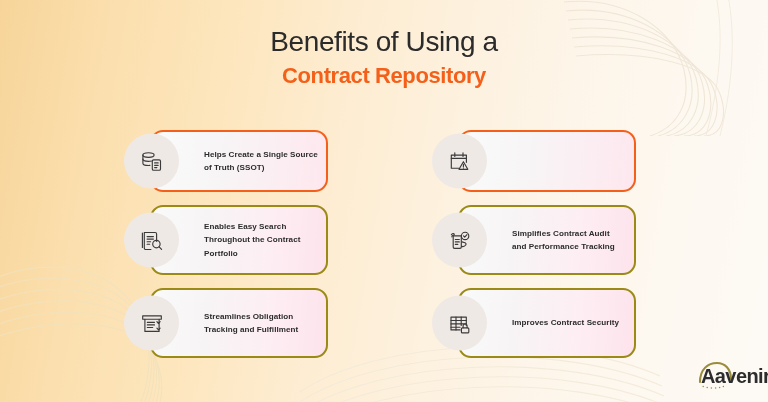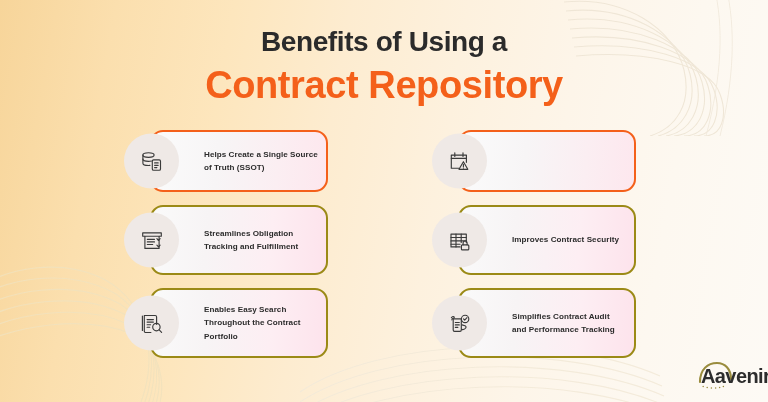--- a/index.html
+++ b/index.html
@@ -45,28 +45,28 @@
   .title-wrap {
     position: absolute;
     top: 25px;
     left: 0;
     width: 768px;
     text-align: center;
     z-index: 5;
   }
   .title-line1 {
     font-size: 28px;
-    font-weight: bold;
+    font-weight: normal;
     letter-spacing: -0.4px;
     color: #2b2b2b;
     line-height: 1.24;
     text-align: center;
   }
   .title-line2 {
-    font-size: 38px;
+    font-size: 22px;
     font-weight: bold;
     letter-spacing: -0.4px;
     color: #f4601a;
     line-height: 1.24;
     margin-top: 2px;
   }
 
   
   .grid {
     position: absolute;
@@ -236,50 +236,20 @@
         </div>
       </div>
 
     </div>
 
     <div class="row">
 
       <div class="card olive tall">
         <div class="icon-circle">
           <svg width="26" height="26" viewBox="0 0 26 26" fill="none" stroke="#3a3a3a" stroke-width="1.15" stroke-linecap="round" stroke-linejoin="round">
-            <path d="M3.7 5.4 h18.6 v3.3 h-18.6 z"></path>
-            <path d="M5.9 8.7 v12.2 h14.2 v-12.2"></path>
-            <path d="M8.3 11.8 h7.2 M8.3 14.4 h7.2 M8.3 17 h5.4"></path>
-            <path d="M17.9 11.2 l1.6 1.8 l1.6 -1.8"></path>
-            <path d="M17.9 17.6 l1.6 1.8 l1.6 -1.8"></path>
-          </svg>
-        </div>
-        <div class="card-text">Streamlines Obligation Tracking and Fulfillment</div>
-      </div>
-
-      <div class="card olive tall">
-        <div class="icon-circle">
-          <svg width="26" height="26" viewBox="0 0 26 26" fill="none" stroke="#3a3a3a" stroke-width="1.15" stroke-linecap="round" stroke-linejoin="round">
-            <path d="M4 6.6 h15.3 v8.4 M4 6.6 v12.8 h9.1"></path>
-            <path d="M4 10 h15.3 M4 13.4 h15.3 M4 16.7 h9.1"></path>
-            <path d="M9 6.6 v12.8 M14.2 6.6 v8.4"></path>
-            <rect x="14.4" y="17.3" width="7.4" height="5.1" rx="1"></rect>
-            <path d="M16.1 17.3 v-1.8 a2 2 0 0 1 4 0 v1.8"></path>
-          </svg>
-        </div>
-        <div class="card-text">Improves Contract Security</div>
-      </div>
-
-    </div>
-
-    <div class="row">
-
-      <div class="card olive tall">
-        <div class="icon-circle">
-          <svg width="26" height="26" viewBox="0 0 26 26" fill="none" stroke="#3a3a3a" stroke-width="1.15" stroke-linecap="round" stroke-linejoin="round">
             <path d="M5.3 5 h10.9 a1.4 1.4 0 0 1 1.4 1.4 v7.4 M5.3 5 v15.6 a1.4 1.4 0 0 0 1.4 1.4 h5.2"></path>
             <path d="M3.4 5.6 v14.4"></path>
             <path d="M8.1 9.1 h6.3 M8.1 11.6 h6.3 M8.1 14.2 h3.5 M8.1 16.7 h2.6"></path>
             <circle cx="17.4" cy="16.6" r="3.7"></circle>
             <path d="M20.2 19.4 l2.4 2.4"></path>
           </svg>
         </div>
         <div class="card-text">Enables Easy Search Throughout the Contract Portfolio</div>
       </div>
 
@@ -288,20 +258,50 @@
           <svg width="26" height="26" viewBox="0 0 26 26" fill="none" stroke="#3a3a3a" stroke-width="1.15" stroke-linecap="round" stroke-linejoin="round">
             <path d="M6.2 8.4 h8.1 v11.2 a1.3 1.3 0 0 1 -1.3 1.3 h-5.5 a1.3 1.3 0 0 1 -1.3 -1.3 z"></path>
             <path d="M8.3 12 h4 M8.3 14.4 h4 M8.3 16.8 h2.6"></path>
             <path d="M4.4 7.2 c.9 -1.5 2.3 -1.6 3 -.5 M4.9 9.4 c.2 -1.4 1.2 -2 2 -1.7"></path>
             <path d="M14.6 18.9 c1.6 .4 3.3 -.2 4.1 -1.4 c.6 -.9 .3 -1.9 -.7 -2.2 l-3 -.9"></path>
             <circle cx="18.1" cy="8.4" r="3.7"></circle>
             <path d="M16.5 8.4 l1.2 1.3 l2.3 -2.6"></path>
           </svg>
         </div>
         <div class="card-text">Simplifies Contract Audit and Performance Tracking</div>
+      </div>
+
+    </div>
+
+    <div class="row">
+
+      <div class="card olive tall">
+        <div class="icon-circle">
+          <svg width="26" height="26" viewBox="0 0 26 26" fill="none" stroke="#3a3a3a" stroke-width="1.15" stroke-linecap="round" stroke-linejoin="round">
+            <path d="M3.7 5.4 h18.6 v3.3 h-18.6 z"></path>
+            <path d="M5.9 8.7 v12.2 h14.2 v-12.2"></path>
+            <path d="M8.3 11.8 h7.2 M8.3 14.4 h7.2 M8.3 17 h5.4"></path>
+            <path d="M17.9 11.2 l1.6 1.8 l1.6 -1.8"></path>
+            <path d="M17.9 17.6 l1.6 1.8 l1.6 -1.8"></path>
+          </svg>
+        </div>
+        <div class="card-text">Streamlines Obligation Tracking and Fulfillment</div>
+      </div>
+
+      <div class="card olive tall">
+        <div class="icon-circle">
+          <svg width="26" height="26" viewBox="0 0 26 26" fill="none" stroke="#3a3a3a" stroke-width="1.15" stroke-linecap="round" stroke-linejoin="round">
+            <path d="M4 6.6 h15.3 v8.4 M4 6.6 v12.8 h9.1"></path>
+            <path d="M4 10 h15.3 M4 13.4 h15.3 M4 16.7 h9.1"></path>
+            <path d="M9 6.6 v12.8 M14.2 6.6 v8.4"></path>
+            <rect x="14.4" y="17.3" width="7.4" height="5.1" rx="1"></rect>
+            <path d="M16.1 17.3 v-1.8 a2 2 0 0 1 4 0 v1.8"></path>
+          </svg>
+        </div>
+        <div class="card-text">Improves Contract Security</div>
       </div>
 
     </div>
 
   </div>
 
   <div class="logo">
     <div class="logo-mark">
       <svg width="58" height="30" viewBox="0 0 58 30" fill="none">
         <path d="M4 22 C 4 9, 12 3, 21 3 C 29 3, 35 9, 35 19" stroke="#9a8c3d" stroke-width="2.1" fill="none" stroke-linecap="round"></path>

